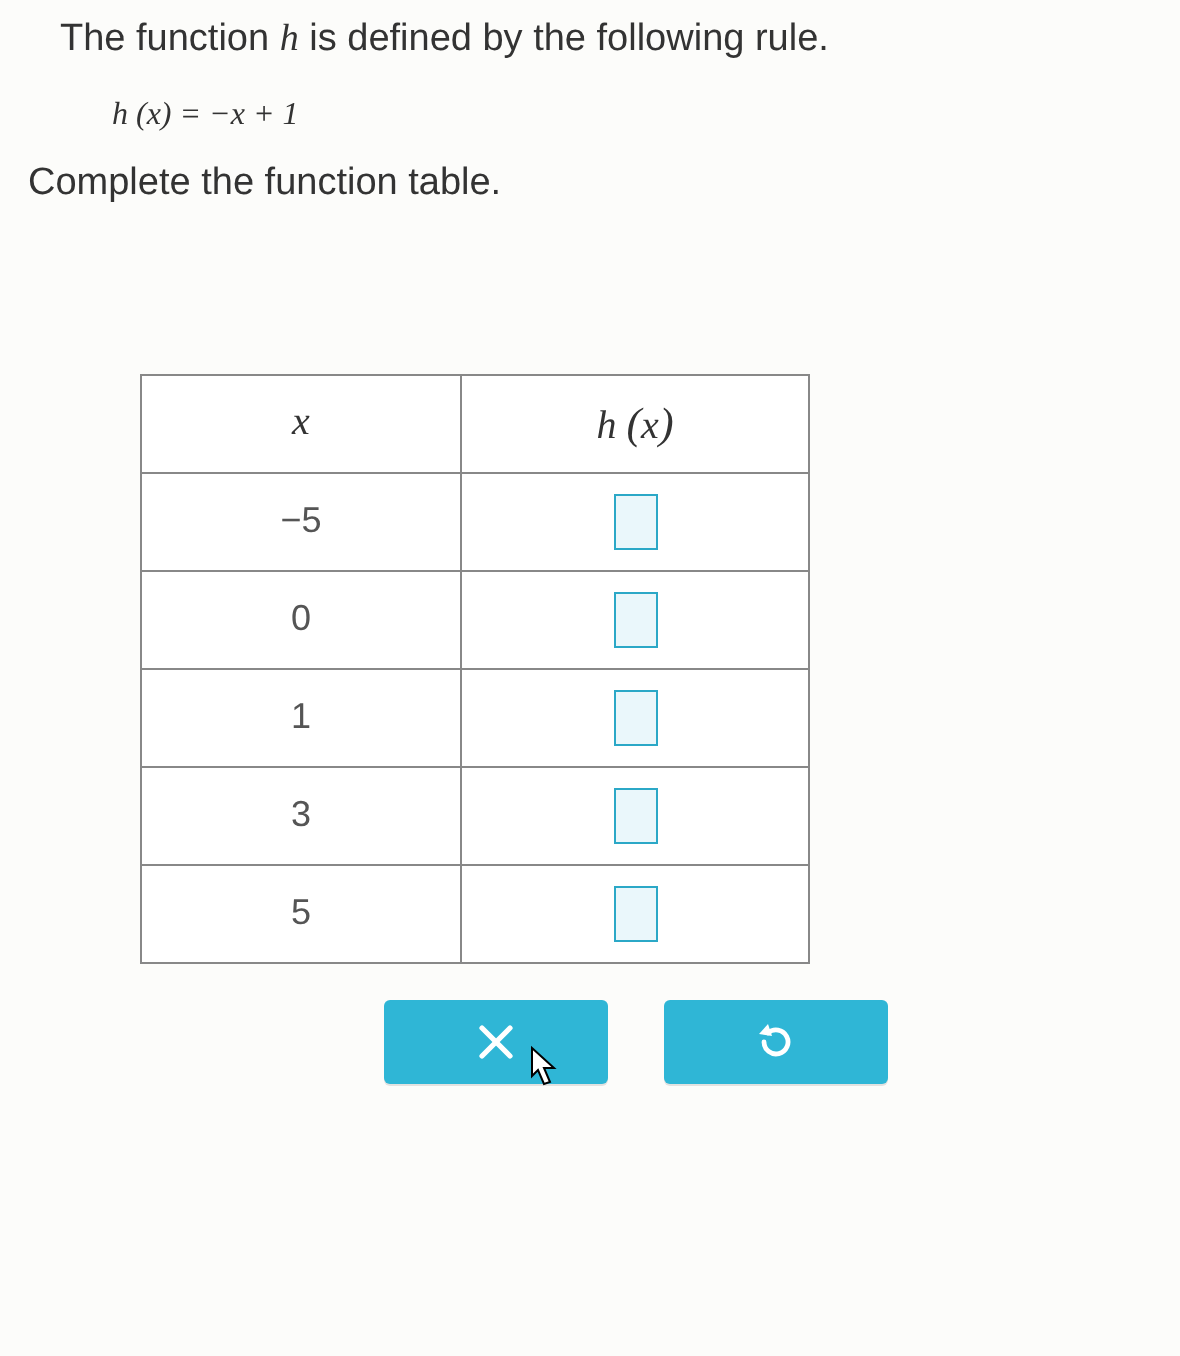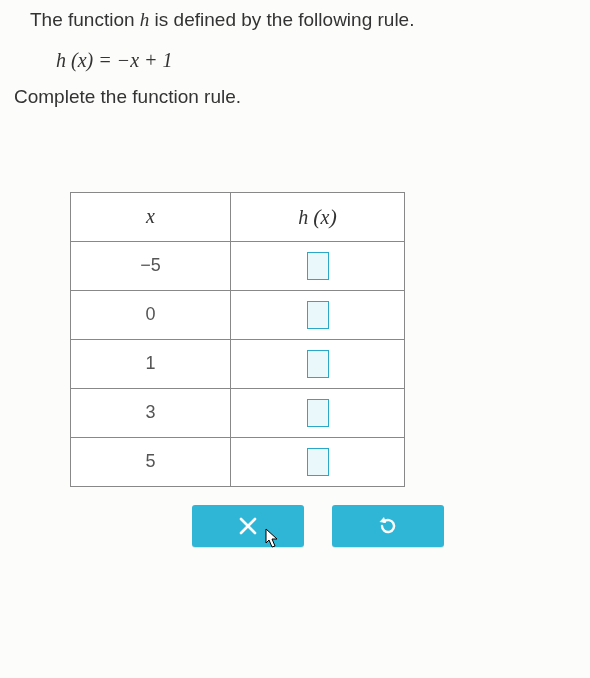--- a/index.html
+++ b/index.html
@@ -14,21 +14,21 @@
       box-sizing: border-box;
     }
     .instruction {
       padding: 6px 14px 0 14px;
       line-height: 1.5;
       margin-left: 16px;
     }
     .formula {
       padding: 14px 2px 14px 56px;
       font-family: "Cambria Math", "Times New Roman", serif;
-      font-size: 20px;
+      font-size: 16px;
       font-style: italic;
     }
     .prompt {
       padding: 0 14px 14px 14px;
     }
     .table-wrap {
       margin-top: 70px;
       padding-left: 70px;
     }
     .ftable {
@@ -93,21 +93,21 @@
   </style>
 </head>
 <body>
 
 <div class="instruction">
   The function <span style="font-family:'Cambria Math','Times New Roman',serif;font-style:italic">h</span> is defined by the following rule.
 </div>
 
 <div class="formula">h (x) = −x + 1</div>
 
-<div class="prompt">Complete the function rule.</div>
+<div class="prompt">Complete the function table.</div>
 
 <div class="table-wrap">
   <table class="ftable">
     <colgroup>
       <col class="xcol">
         <col class="hcol">
     </colgroup>
     <thead>
       <tr>
         <th>x</th>

